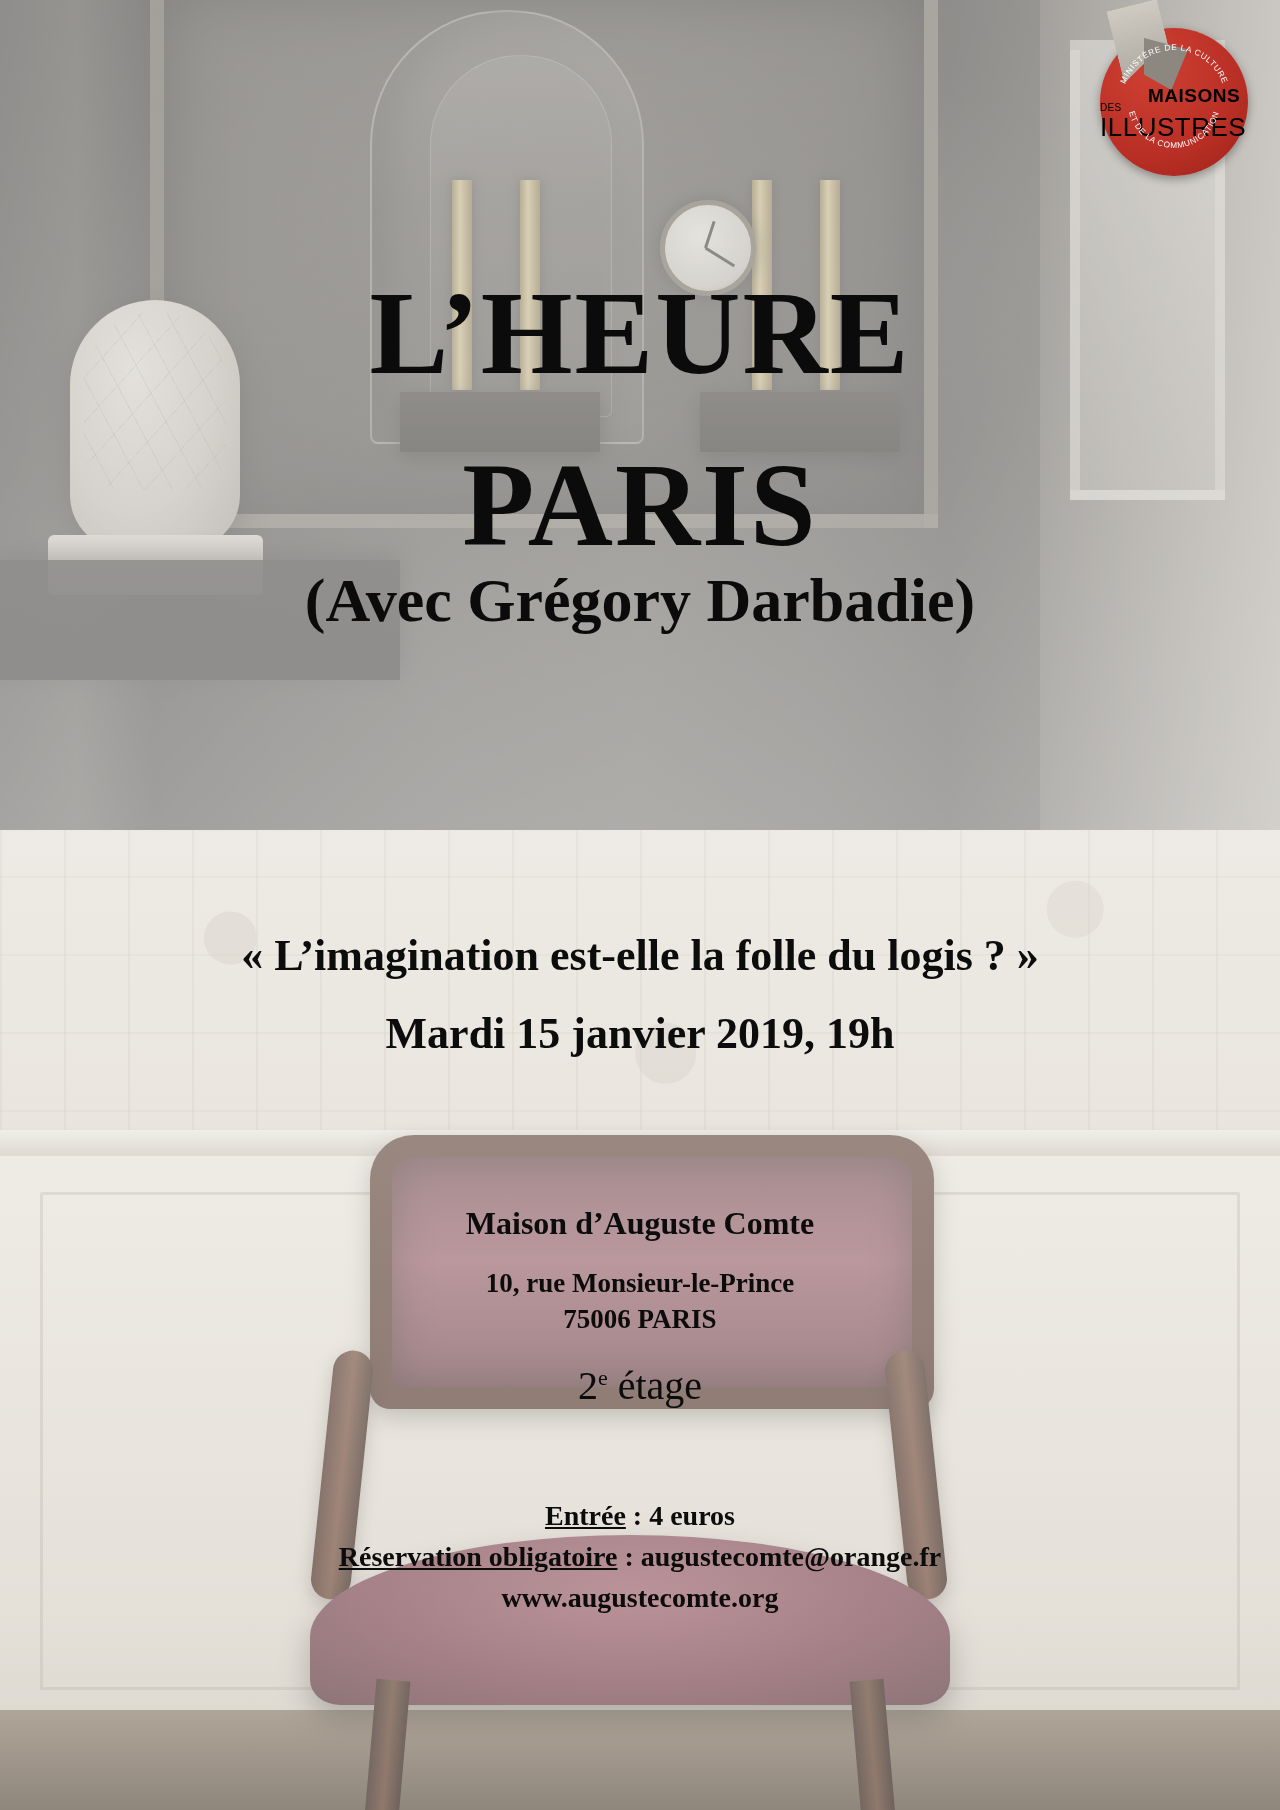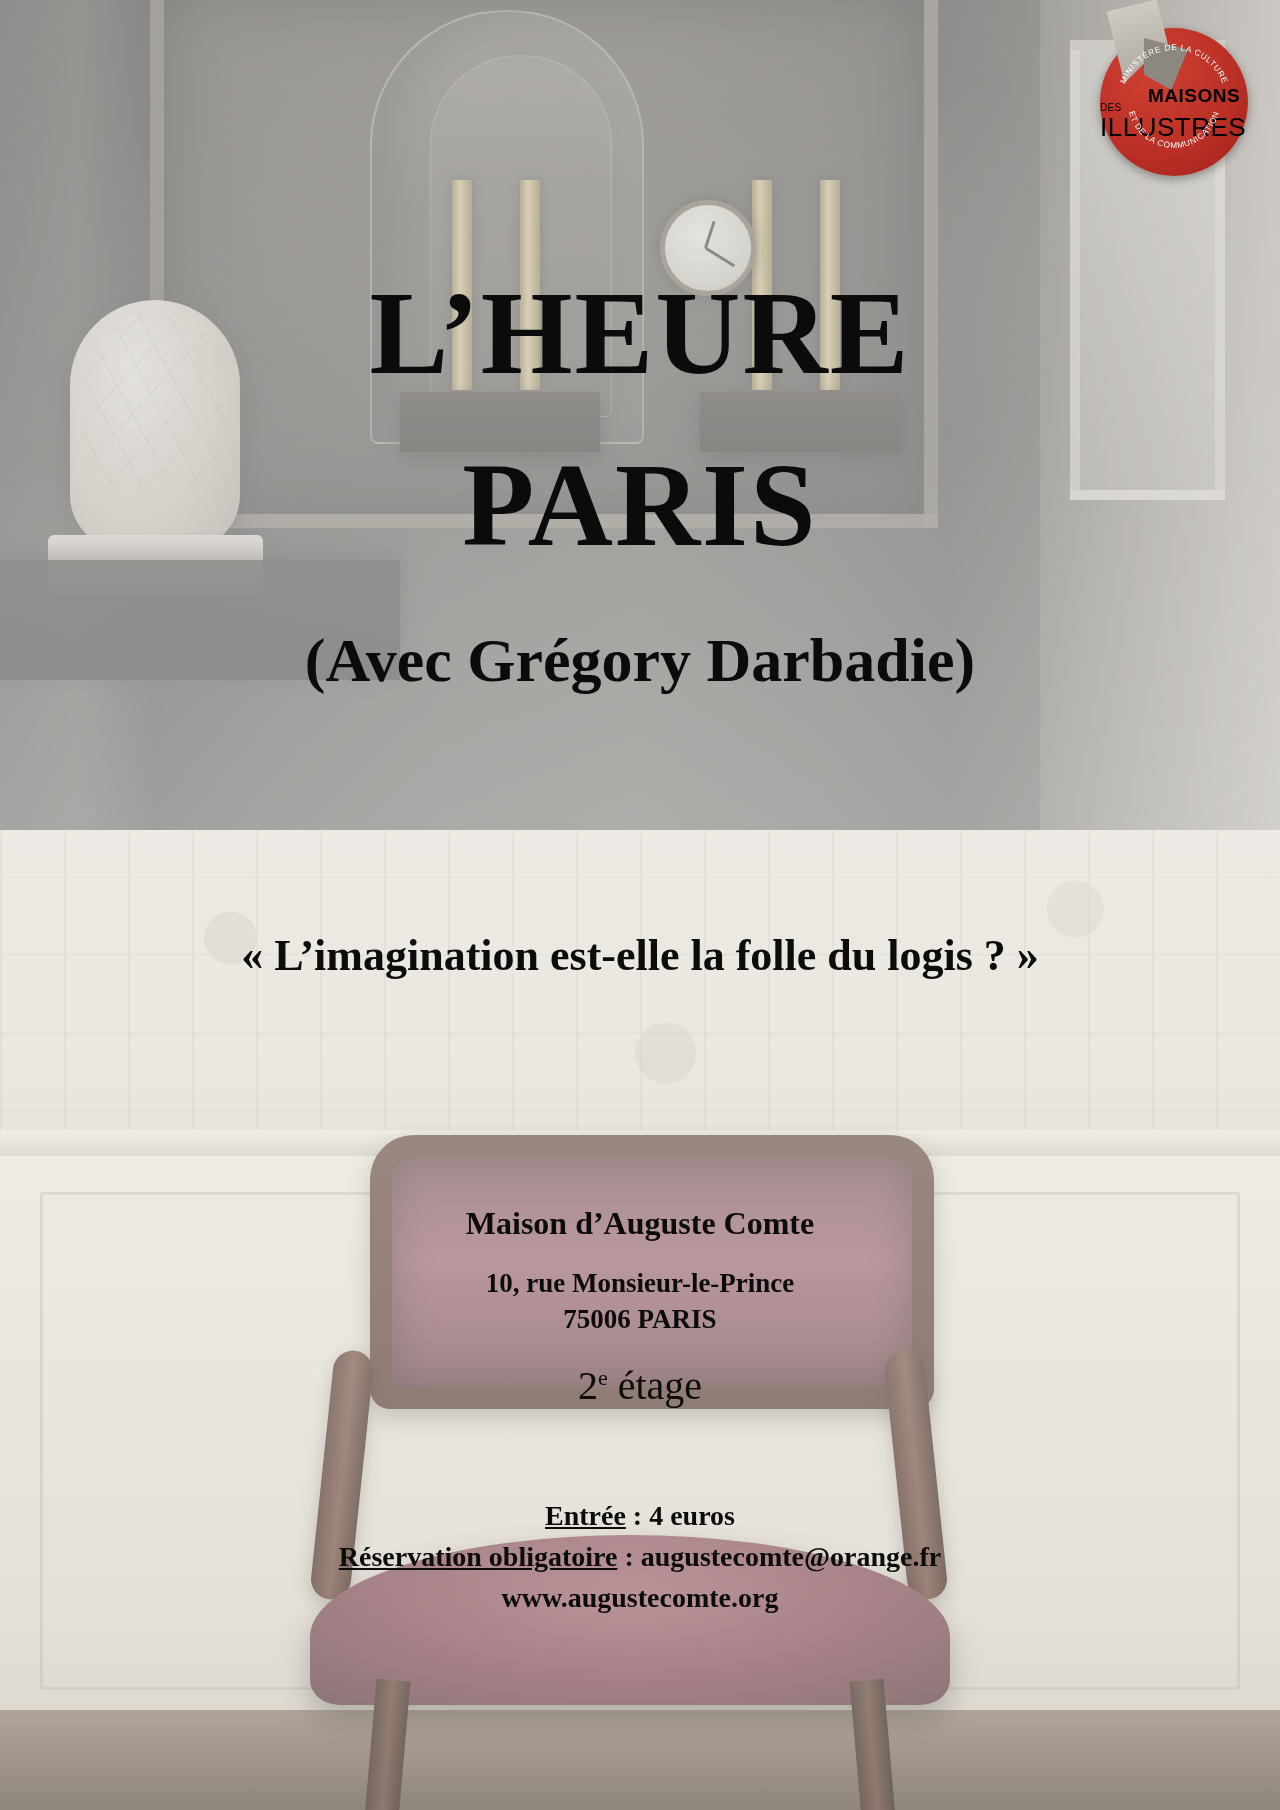--- a/index.html
+++ b/index.html
@@ -234,21 +234,20 @@
   }
   .title-line2 {
     font-size: 118px;
     font-weight: bold;
     letter-spacing: 2px;
     color: #0b0b0b;
     line-height: 1.0;
     margin-top: 54px;
   }
   .subtitle {
-    margin-top: 60px;
     font-size: 62px;
     font-weight: bold;
     color: #0b0b0b;
   }
 
   
   .bottom {
     position: absolute;
     left: 0; top: 830px;
     width: 1280px; height: 980px;
@@ -427,20 +426,21 @@
       <div class="armL"></div>
       <div class="armR"></div>
       <div class="seat"></div>
       <div class="legL"></div>
       <div class="legR"></div>
     </div>
     <div class="bt-veil"></div>
 
     <div class="bottom-text">
       <div class="quote">« L’imagination est-elle la folle du logis ? »</div>
+      <div class="date">Mardi 15 janvier 2019, 19h</div>
 
       <div class="venue">Maison d’Auguste Comte</div>
       <div class="addr1">10, rue Monsieur-le-Prince</div>
       <div class="addr2">75006 PARIS</div>
 
       <div class="floor">
         <span>2</span><sup>e</sup>
         <span>étage</span>
       </div>
 

